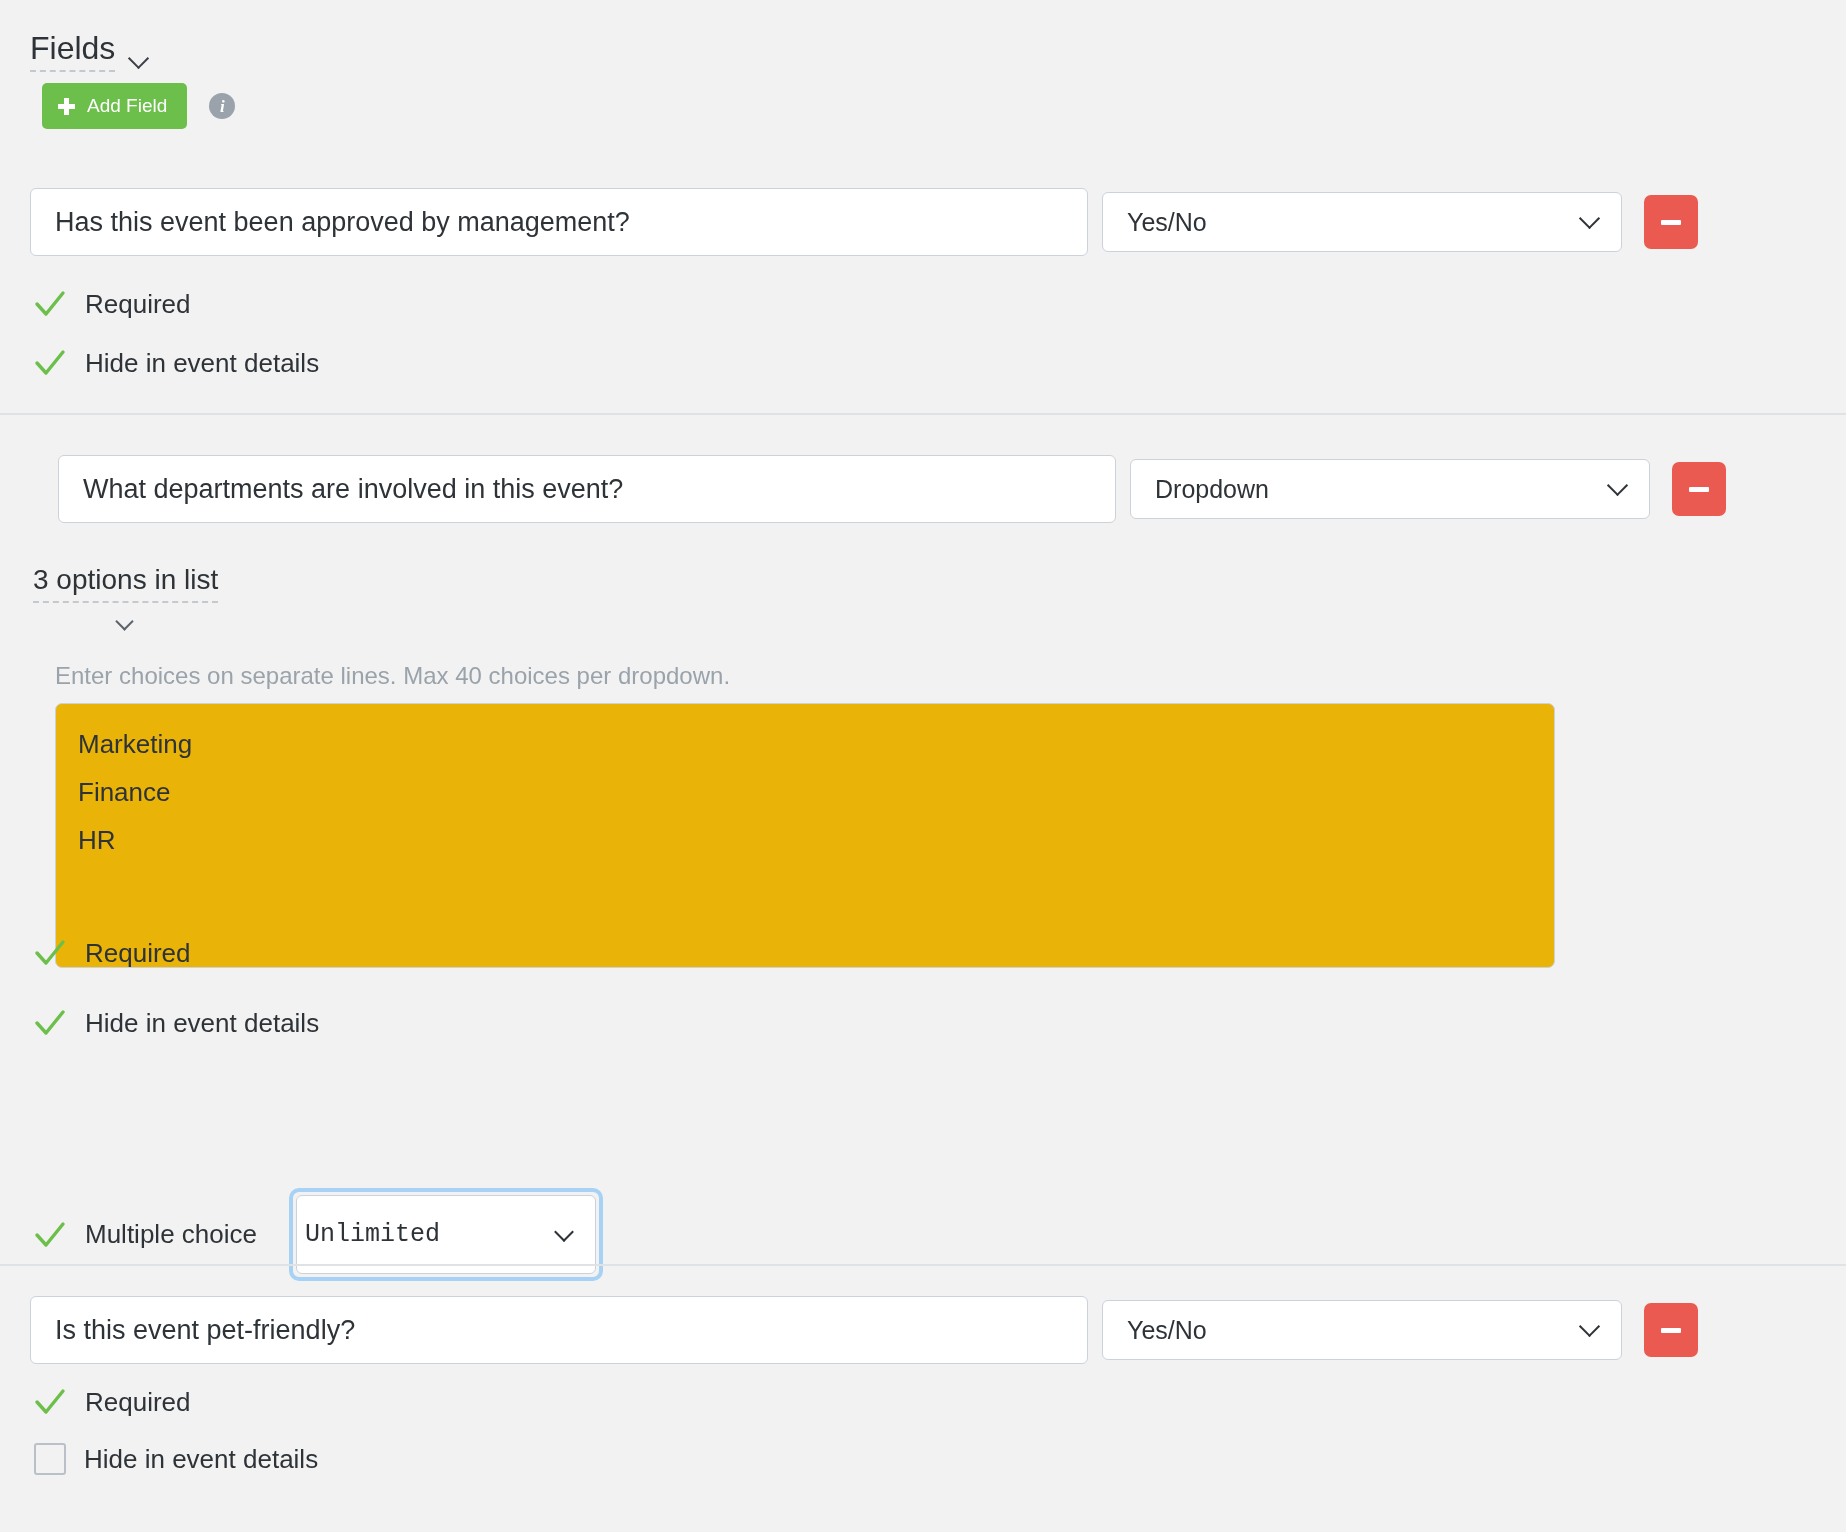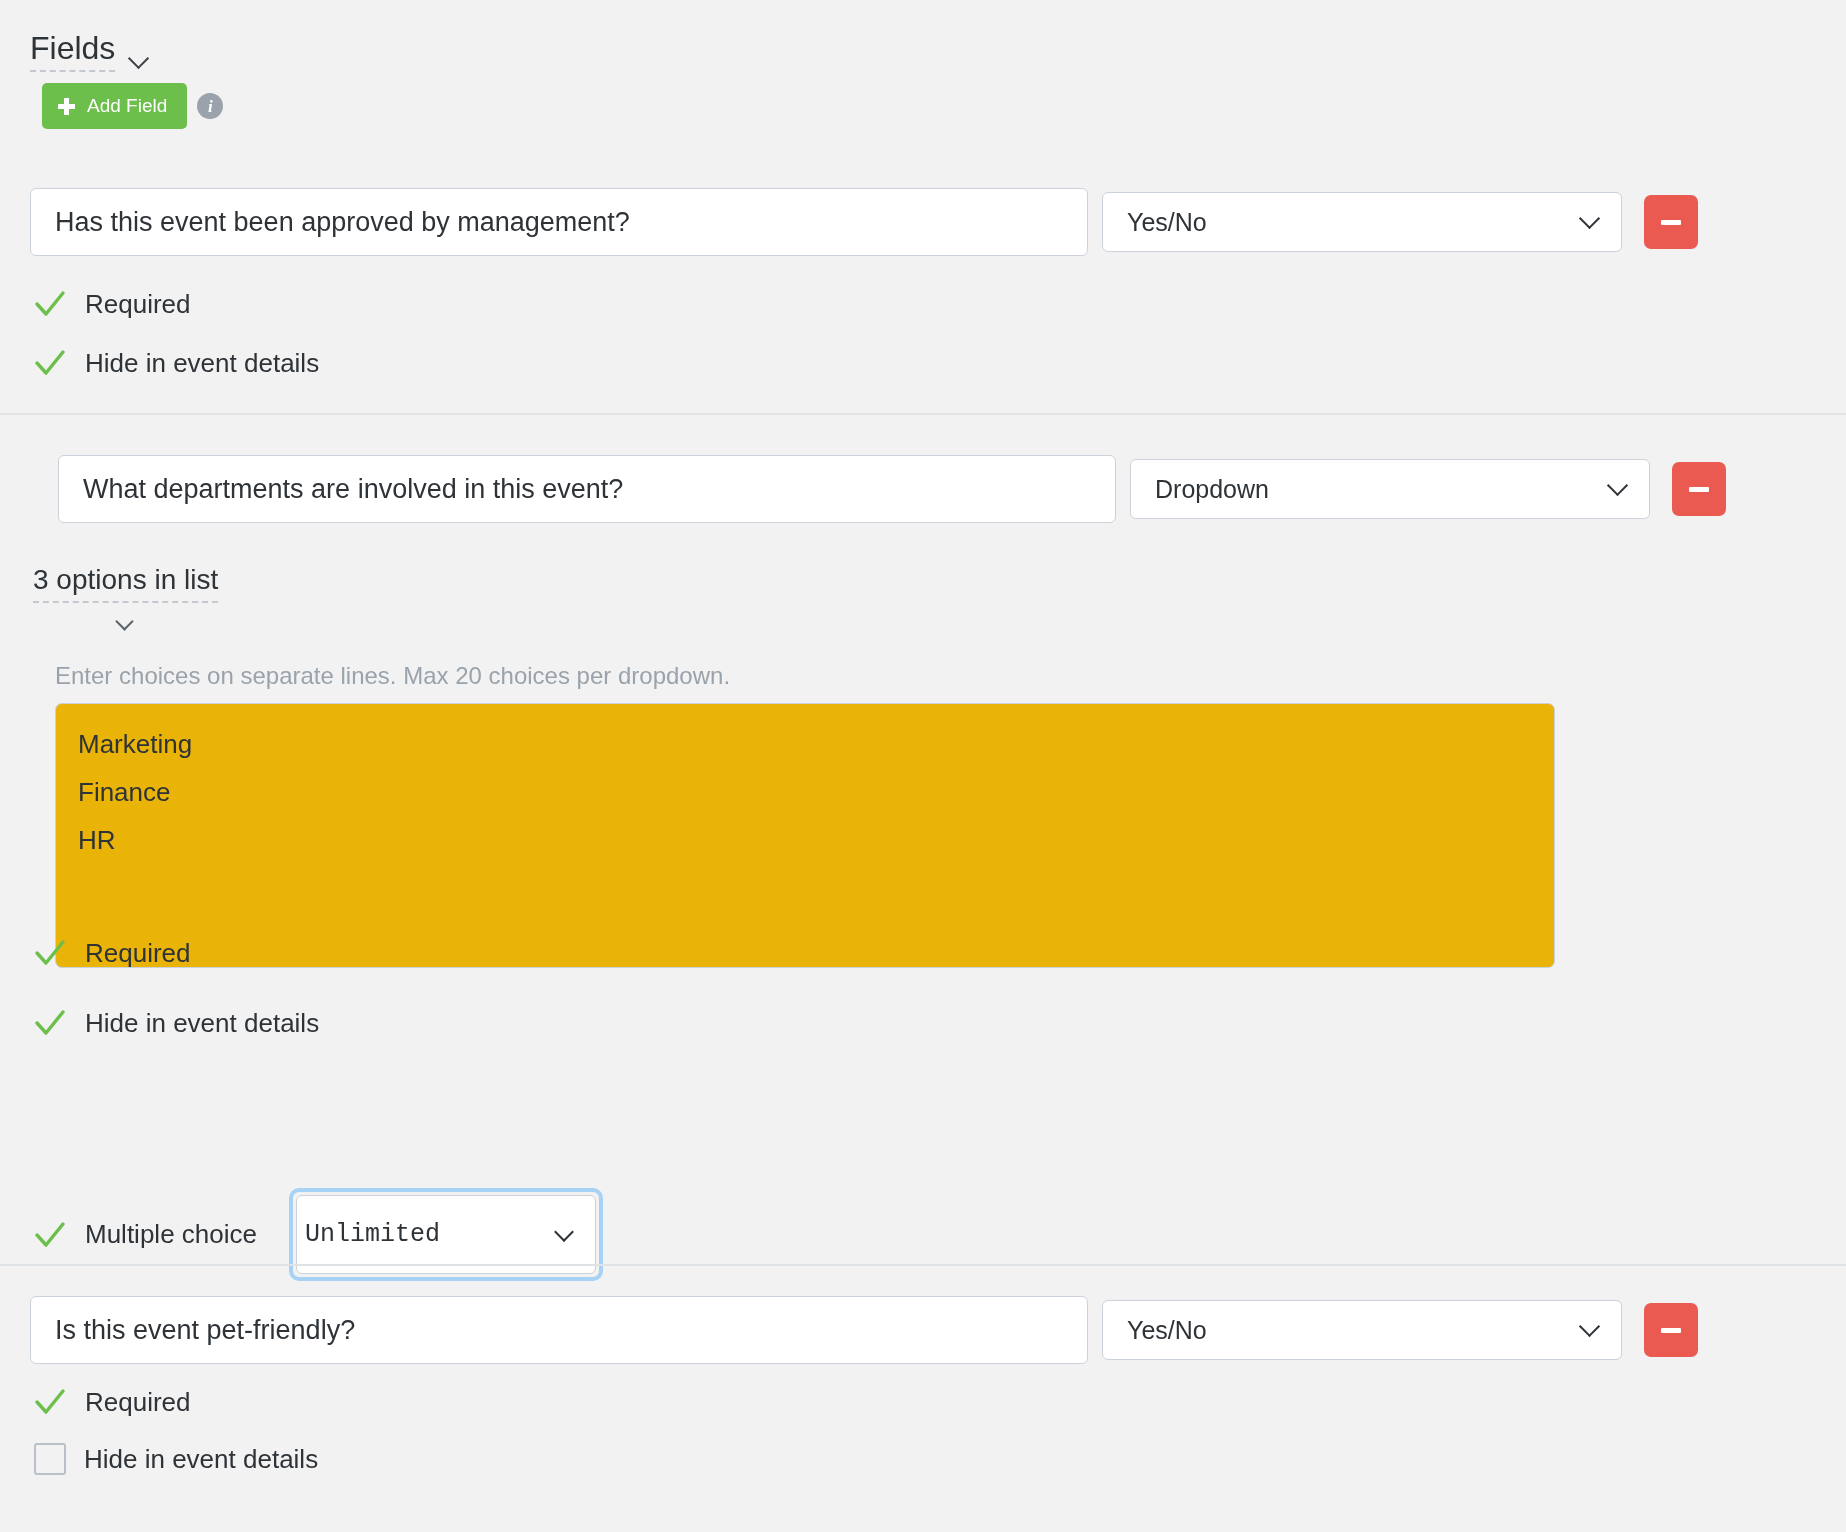--- a/index.html
+++ b/index.html
@@ -31,21 +31,21 @@
   .chev::before {
     content: ""; position: absolute; left: 2px; top: 3px;
     width: 13px; height: 13px;
     border-right: 2.5px solid #3a4046;
     border-bottom: 2.5px solid #3a4046;
     transform: rotate(45deg);
   }
 
   .add-row {
     position: absolute; left: 30px; top: 83px;
-    display: flex; align-items: center; gap: 10px; padding-left: 12px;
+    display: flex; align-items: center; gap: 22px; padding-left: 12px;
   }
   .btn-add {
     background: #6cbf4a; color: #ffffff;
     border: none; border-radius: 5px;
     height: 46px; padding: 0 20px 0 16px;
     font-size: 19px; font-family: "Liberation Sans", sans-serif;
     display: flex; align-items: center; gap: 12px;
     cursor: pointer;
   }
   .plus {
@@ -273,21 +273,21 @@
       <span class="sel-chev"></span>
     </span>
     <button class="btn-remove"></button>
   </div>
 
   <div class="options-toggle" style="left:33px; top:566px;">
     <span class="options-label">3 options in list</span>
     <span class="chev-sm"></span>
   </div>
 
-  <div class="choices-help" style="left:55px; top:662px;">Enter choices on separate lines. Max 20 choices per dropdown.</div>
+  <div class="choices-help" style="left:55px; top:662px;">Enter choices on separate lines. Max 40 choices per dropdown.</div>
 
   <textarea class="choices-area" style="left: 55px; top: 703px; width: 1500px; height: 265px;">Marketing
 Finance
 HR</textarea>
 
   <div class="check-row" style="left:33px; top:936px;">
     <svg class="tick" viewBox="0 0 34 34">
       <path d="M4 17 L13 27 L30 6" fill="none" stroke="#6cbf4a" stroke-width="3.4" stroke-linecap="round" stroke-linejoin="round"></path>
     </svg>
     <span>Required</span>

